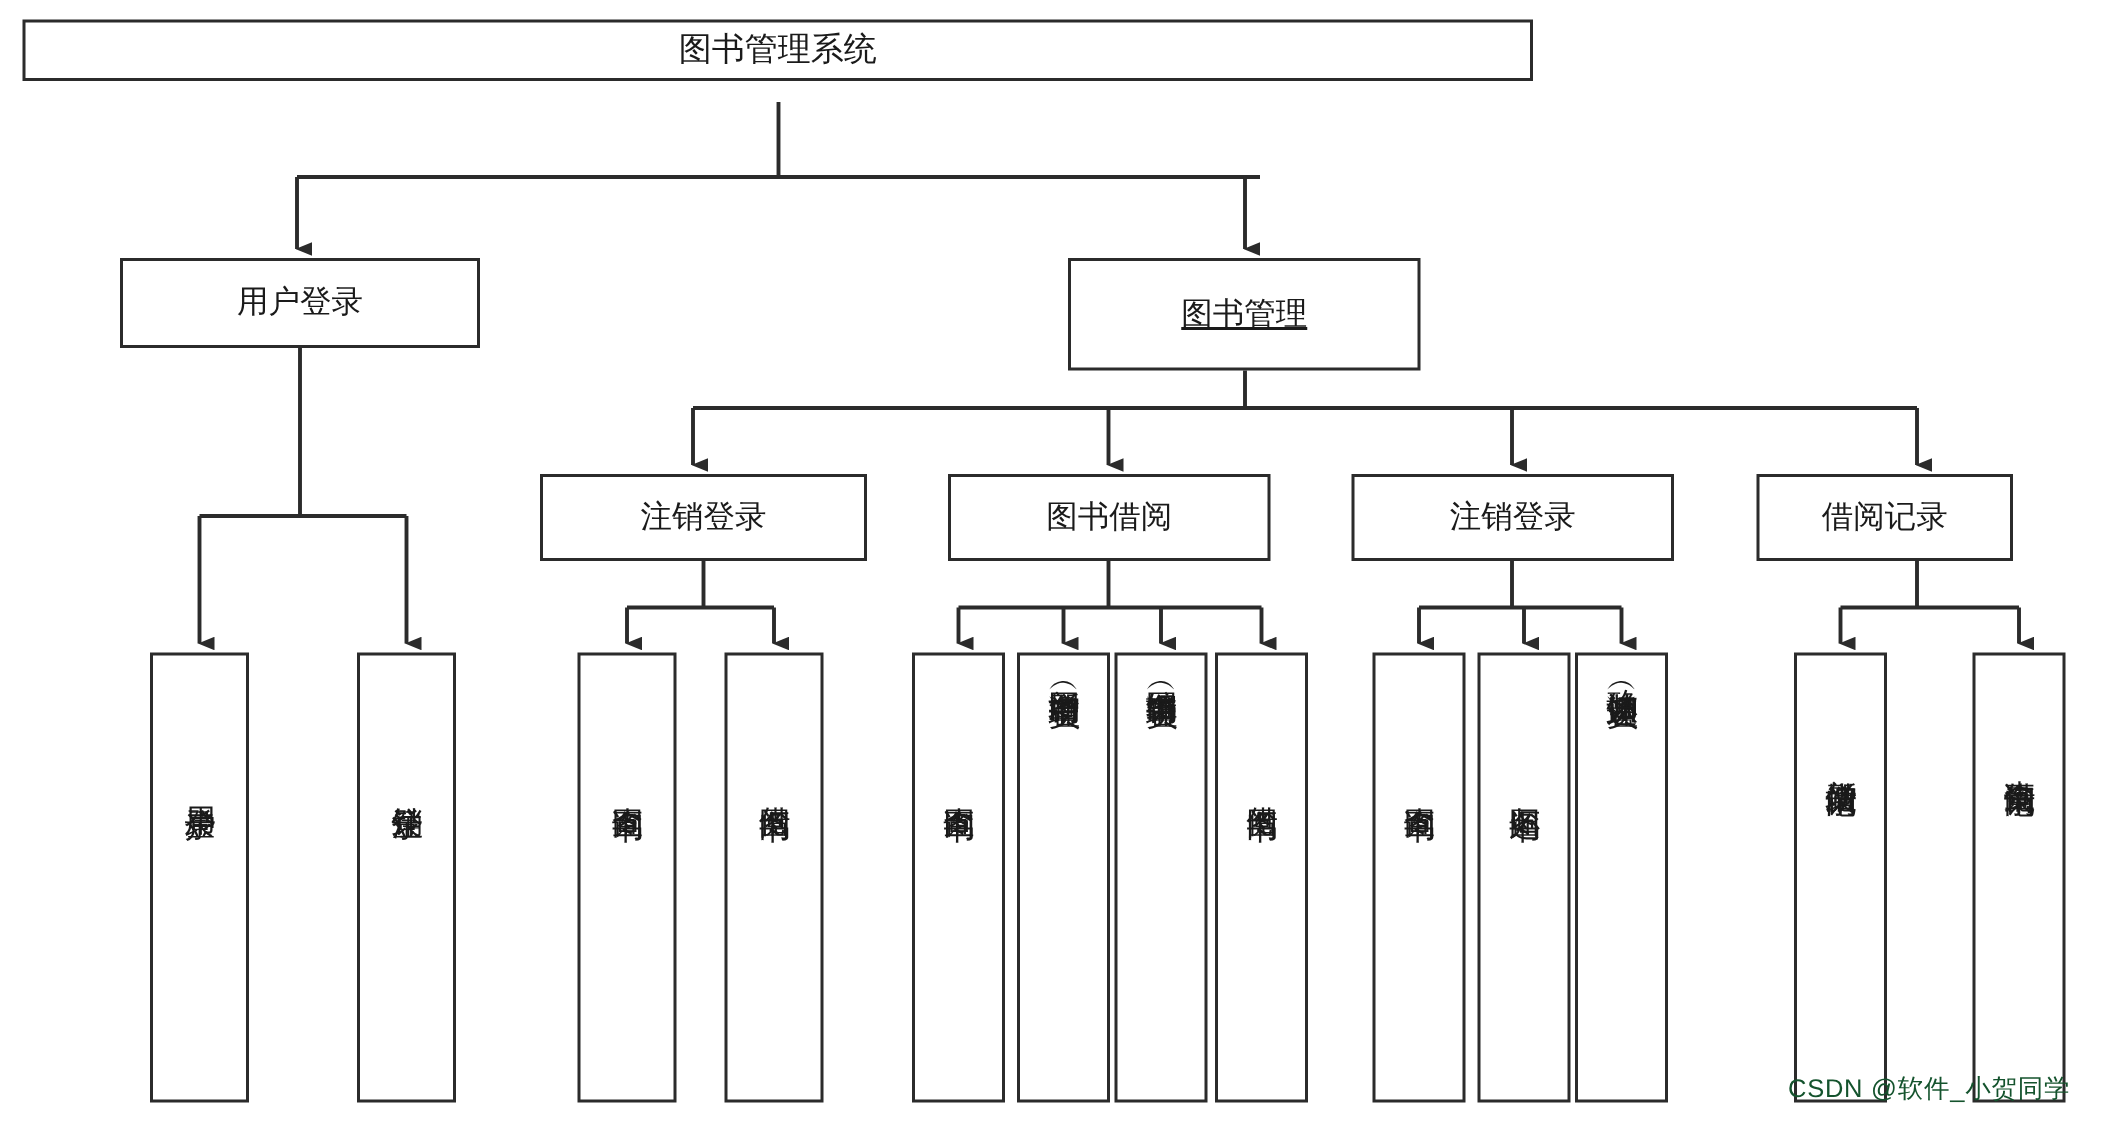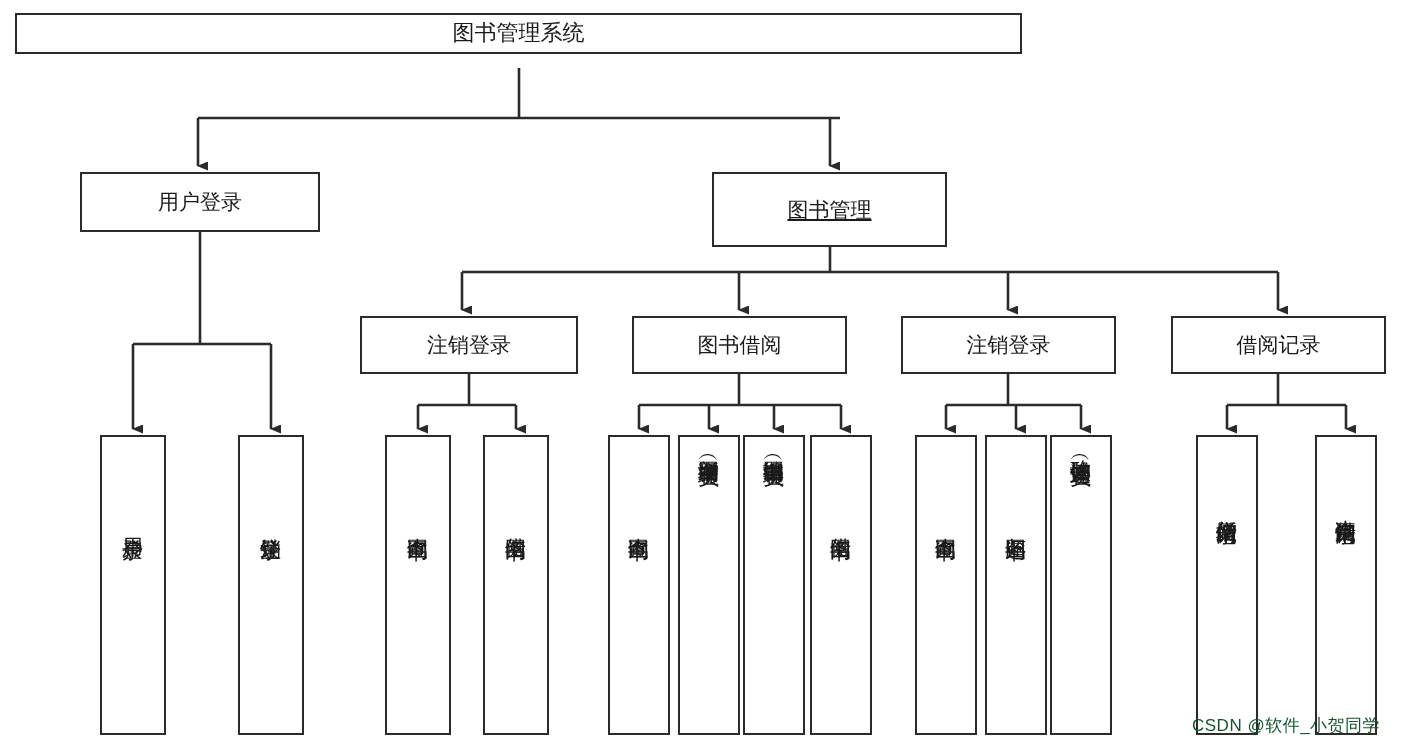--- a/index.html
+++ b/index.html
@@ -144,21 +144,21 @@
 
   <div class="node horiz" style="left:360px; top:316px; width:218px; height:58px;">
     <span class="label">注销登录</span>
   </div>
   <div class="node horiz" style="left:632px; top:316px; width:215px; height:58px;">
     <span class="label">图书借阅</span>
   </div>
   <div class="node horiz" style="left:901px; top:316px; width:215px; height:58px;">
     <span class="label">注销登录</span>
   </div>
-  <div class="node horiz" style="left:1171px; top:316px; width:215px; height:58px;align-items:center;">
+  <div class="node horiz" style="left:1171px; top:316px; width:171px; height:58px;align-items:center;">
     <span class="label">借阅记录</span>
   </div>
 
   <div class="node vert mid" style="left:100px; top:435px; width:66px; height:300px;">
     <span class="label">用户登录</span>
   </div>
   <div class="node vert mid" style="left:238px; top:435px; width:66px; height:300px;">
     <span class="label">注销登录</span>
   </div>
 

